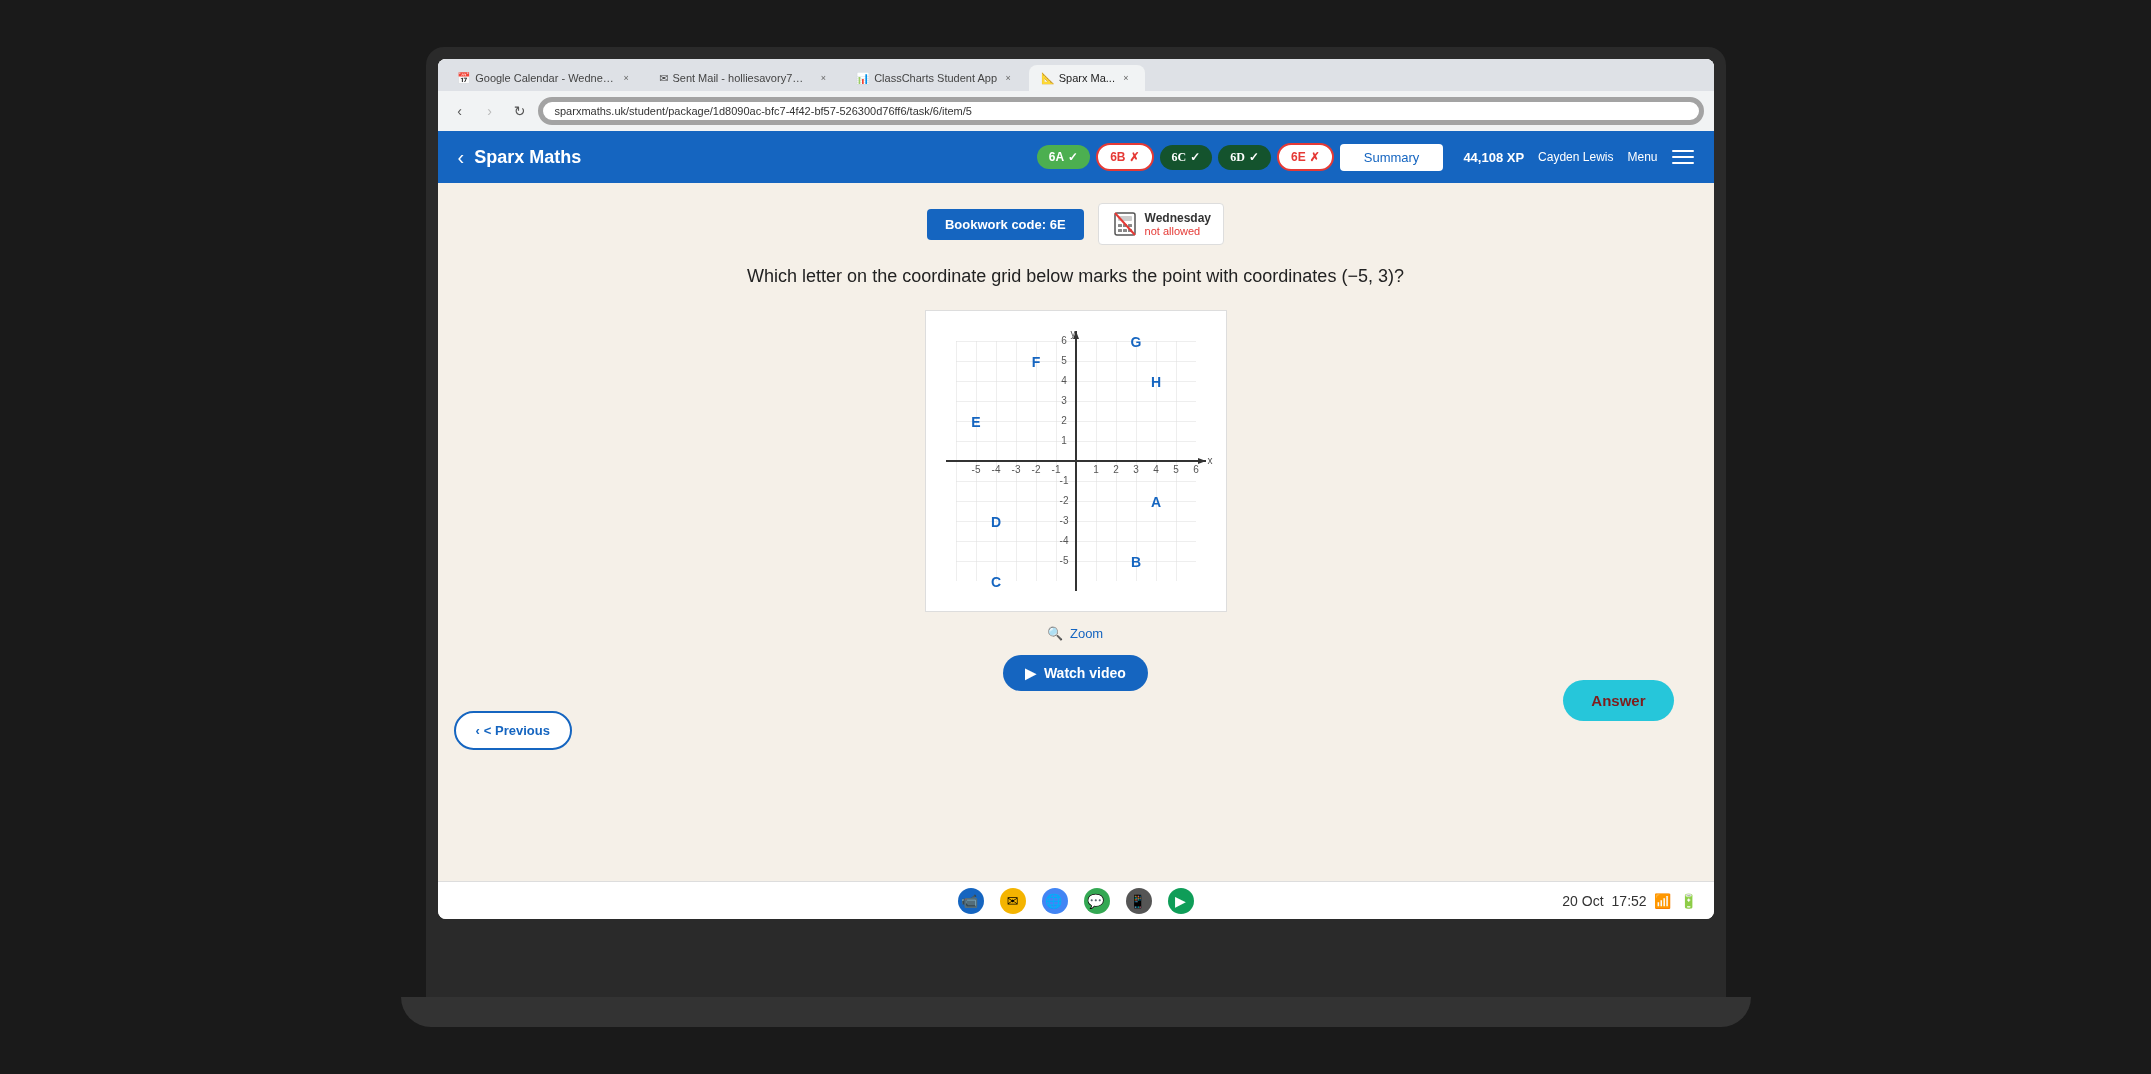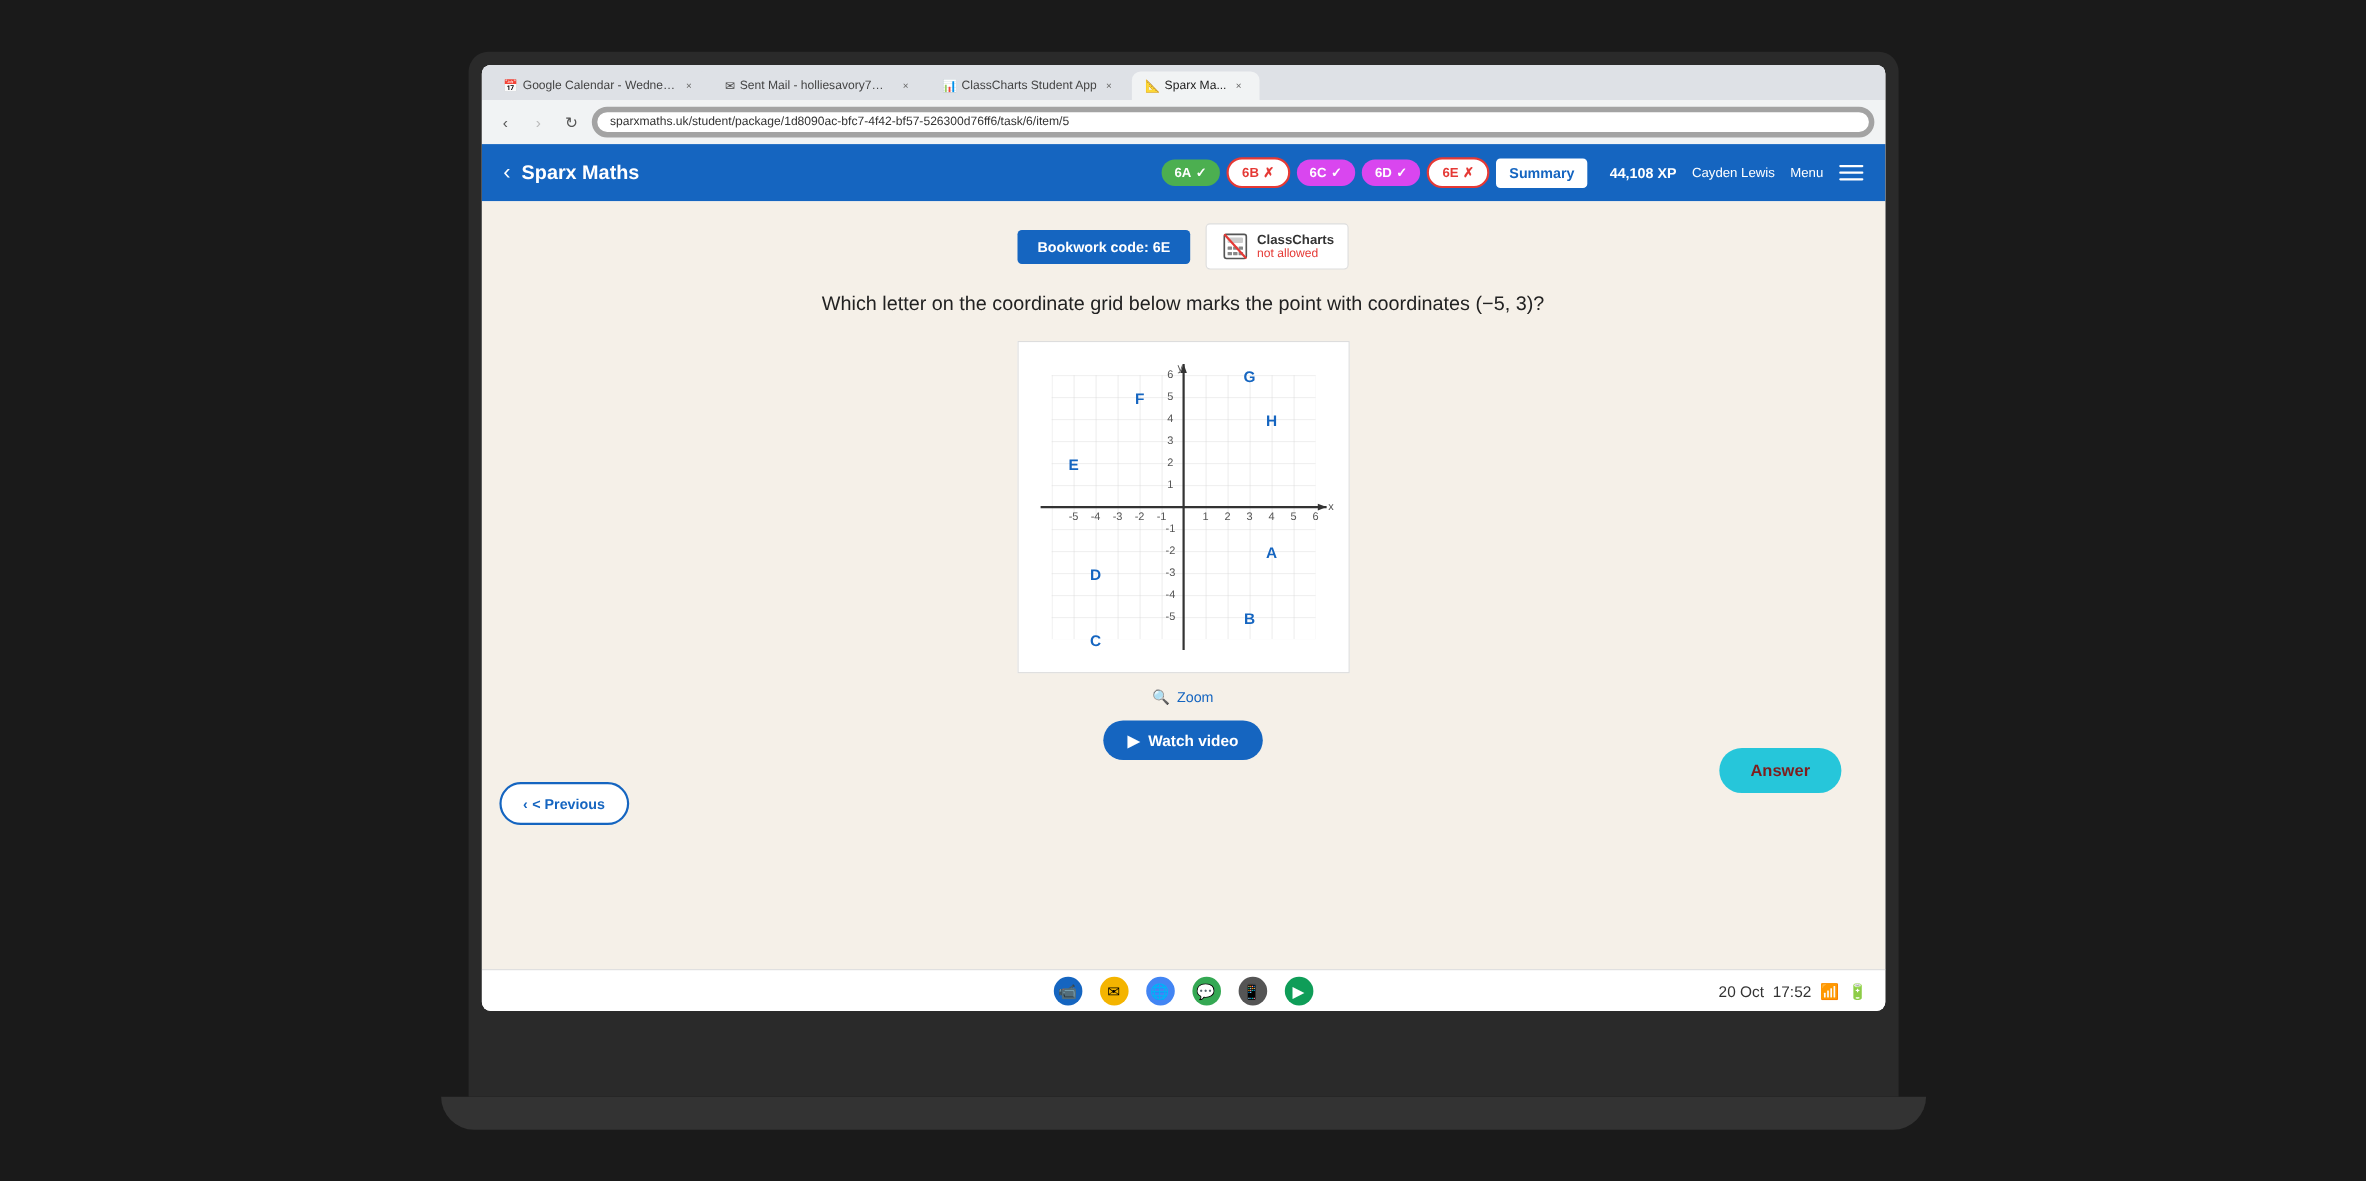--- a/index.html
+++ b/index.html
@@ -155,28 +155,28 @@
       font-size: 12px;
       font-weight: 600;
       cursor: pointer;
       display: flex;
       align-items: center;
       gap: 4px;
     }
 
     .tab-green { background: #4caf50; color: #fff; }
     .tab-red-outline { background: #fff; color: #e53935; border: 2px solid #e53935; }
-    .tab-teal { background: #d946ef; color: #fff; }
+    .tab-teal { background: #14532d; color: #fff; font-family: Liberation Serif, serif; }
 
     .summary-tab {
       background: #fff;
       color: #1565c0;
-      font-weight: 700;
+      font-weight: 400;
       font-size: 13px;
-      padding: 6px 12px;
+      padding: 6px 24px;
       border-radius: 4px;
     }
 
     .header-right {
       display: flex;
       align-items: center;
       gap: 14px;
       color: #fff;
       font-size: 12px;
     }
@@ -445,21 +445,21 @@
                 <rect x="7" y="6" width="14" height="5" rx="1" fill="#ccc"></rect>
                 <rect x="7" y="14" width="4" height="3" rx="0.5" fill="#888"></rect>
                 <rect x="12" y="14" width="4" height="3" rx="0.5" fill="#888"></rect>
                 <rect x="17" y="14" width="4" height="3" rx="0.5" fill="#888"></rect>
                 <rect x="7" y="19" width="4" height="3" rx="0.5" fill="#888"></rect>
                 <rect x="12" y="19" width="4" height="3" rx="0.5" fill="#888"></rect>
                 <rect x="17" y="19" width="4" height="3" rx="0.5" fill="#888"></rect>
                 <line x1="4" y1="3" x2="24" y2="25" stroke="#e53935" stroke-width="2"></line>
               </svg>
               <div>
-                <div style="font-weight:600;font-size:12px;">ClassCharts</div>
+                <div style="font-weight:600;font-size:12px;">Wednesday</div>
                 <div style="color:#e53935;font-size:11px;">not allowed</div>
               </div>
             </div>
           </div>
 
           <div class="question-text">Which letter on the coordinate grid below marks the point with coordinates (−5, 3)?</div>
 
           <div class="grid-container">
             <svg class="grid-svg" width="280" height="280" viewBox="-7 -7 14 14">
 

